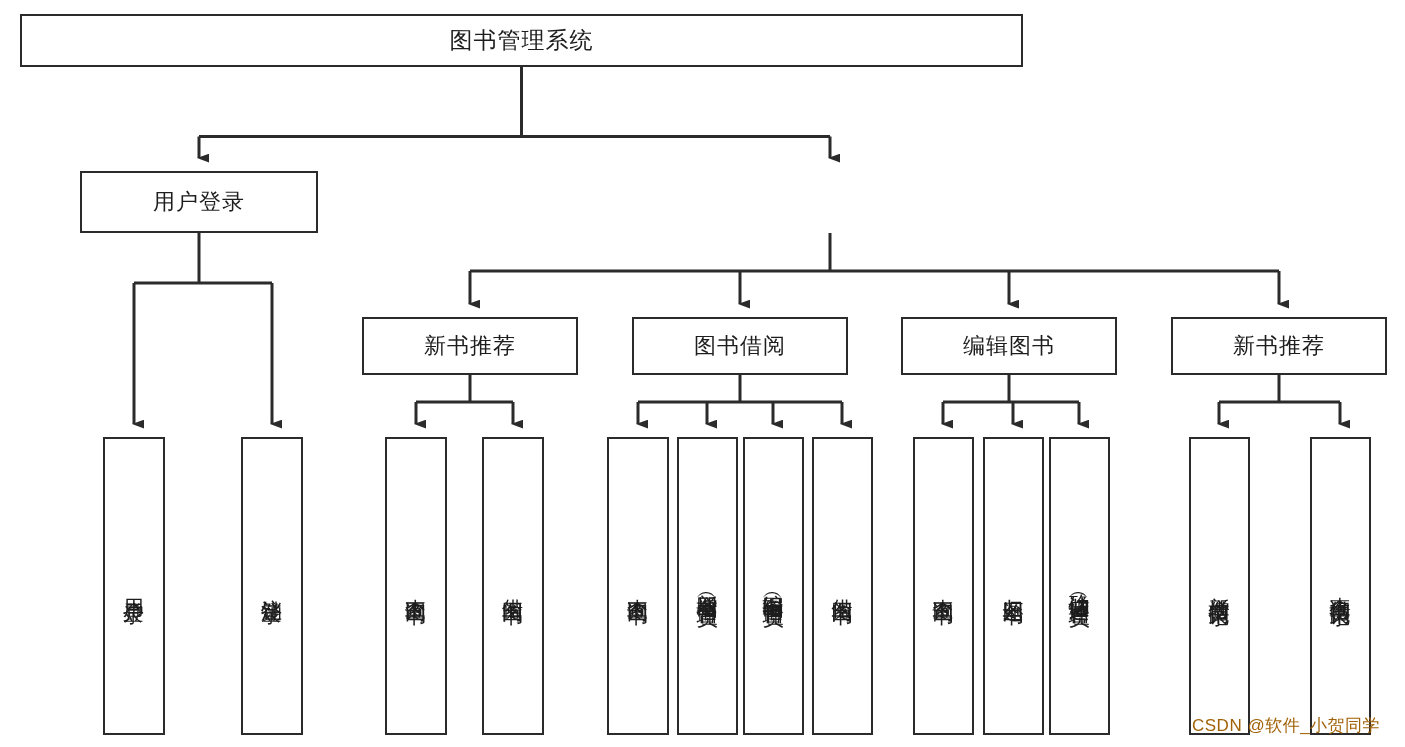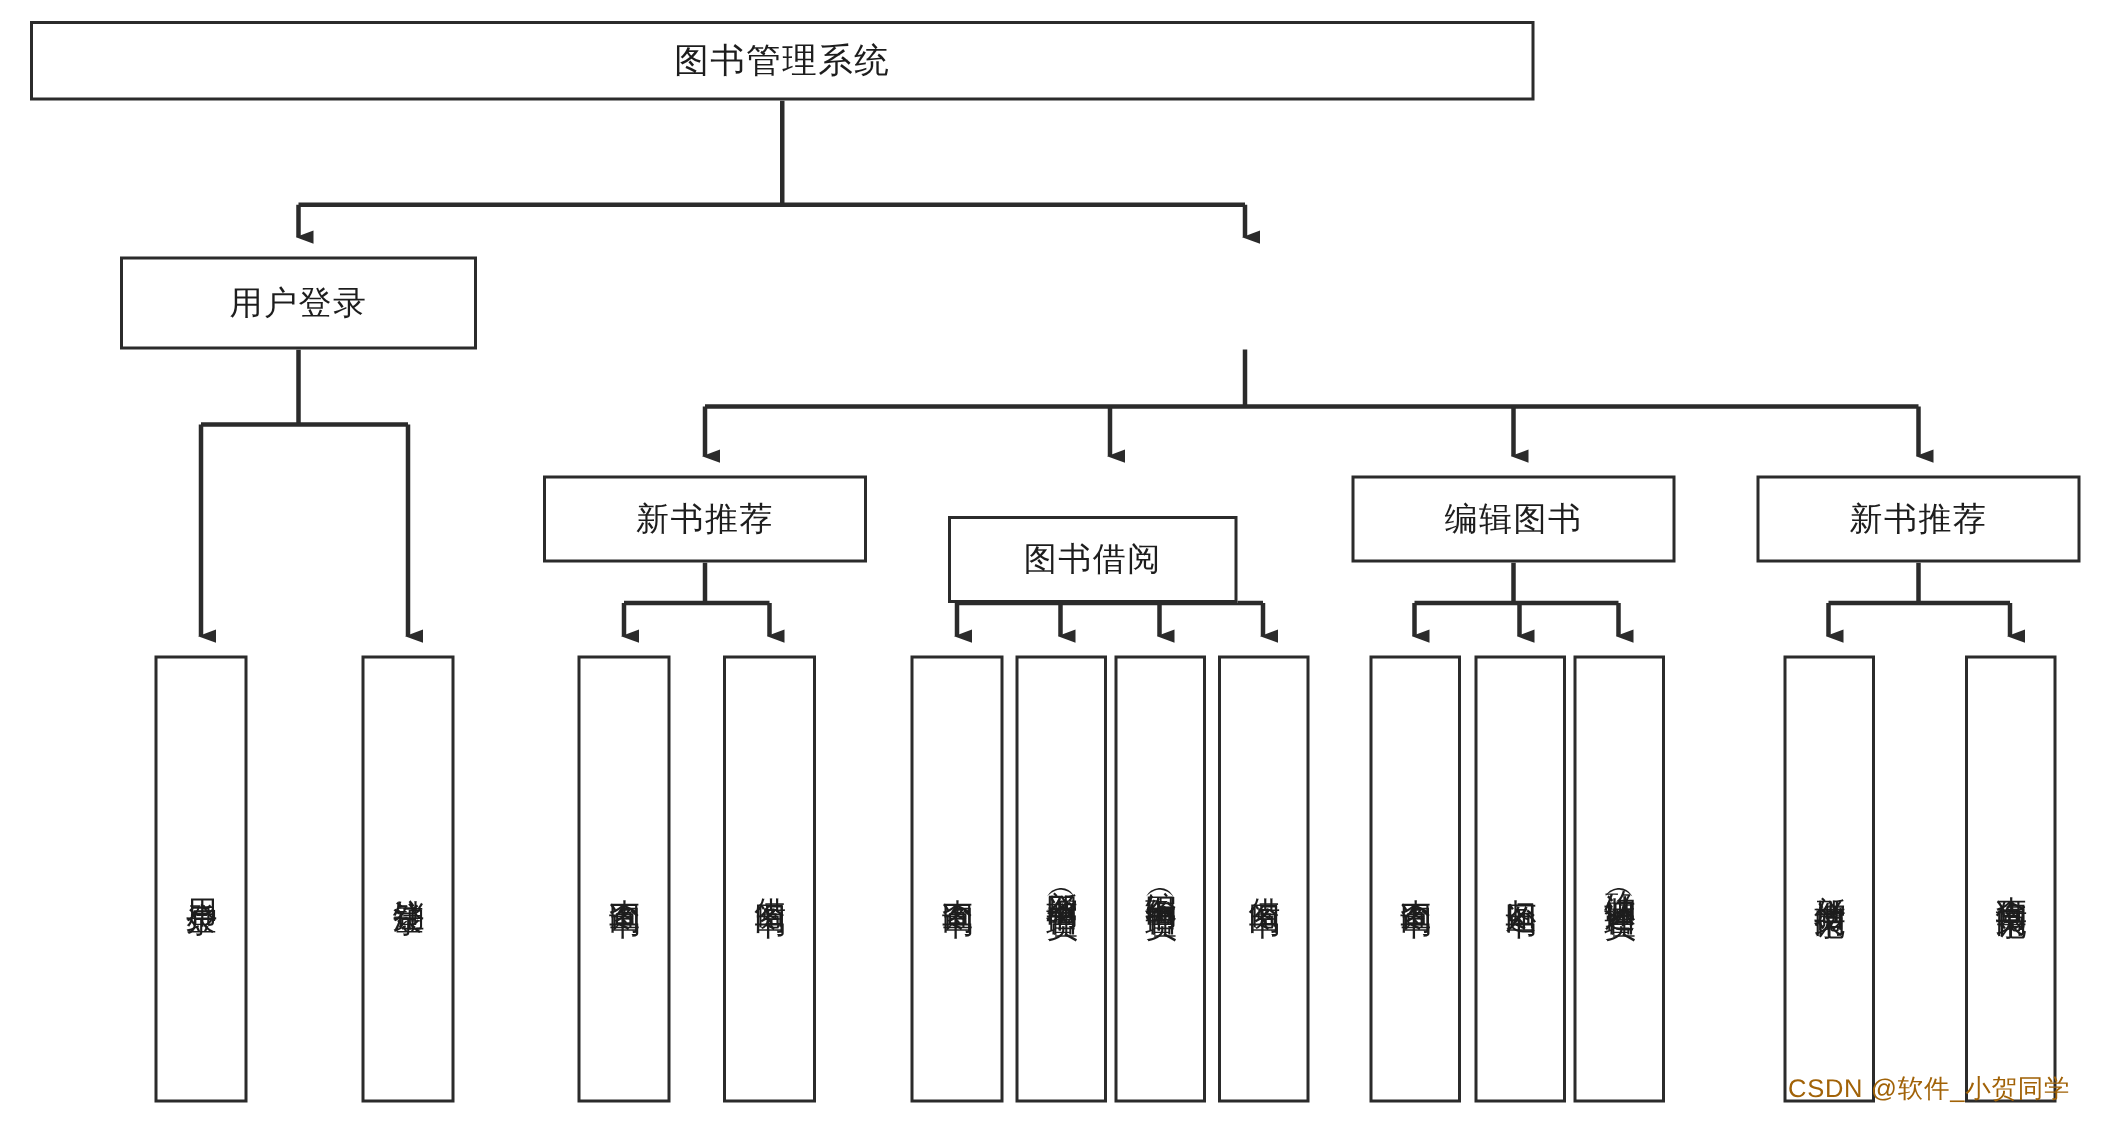--- a/index.html
+++ b/index.html
@@ -126,21 +126,21 @@
     <span class="label">图书管理系统</span>
   </div>
 
   <div class="node horiz" style="left:80px; top:171px; width:238px; height:62px;">
     <span class="label">用户登录</span>
   </div>
 
   <div class="node horiz" style="left:362px; top:317px; width:216px; height:58px;">
     <span class="label">新书推荐</span>
   </div>
-  <div class="node horiz" style="left:632px; top:317px; width:193px; height:58px;margin-top:27px;">
+  <div class="node horiz" style="left:632px; top:317px; width:216px; height:58px;">
     <span class="label">图书借阅</span>
   </div>
   <div class="node horiz" style="left:901px; top:317px; width:216px; height:58px;">
     <span class="label">编辑图书</span>
   </div>
   <div class="node horiz" style="left:1171px; top:317px; width:216px; height:58px;">
     <span class="label">新书推荐</span>
   </div>
 
   <div class="node vert" style="left:103px; top:437px; width:62px; height:298px;">

